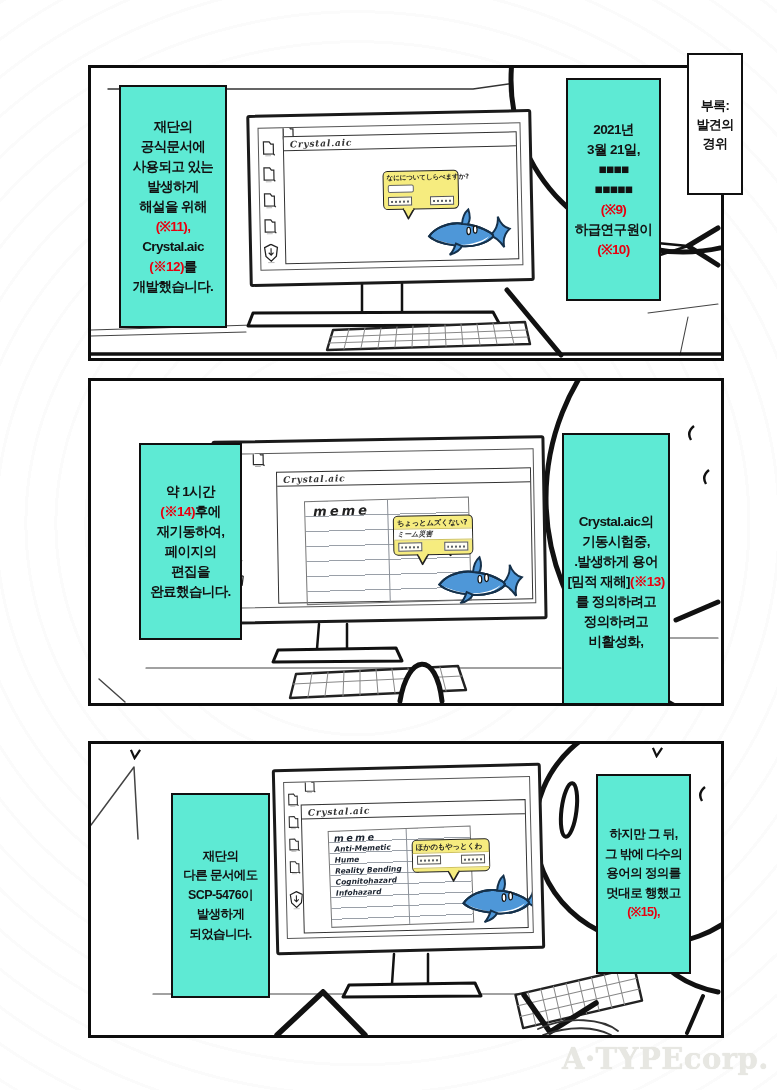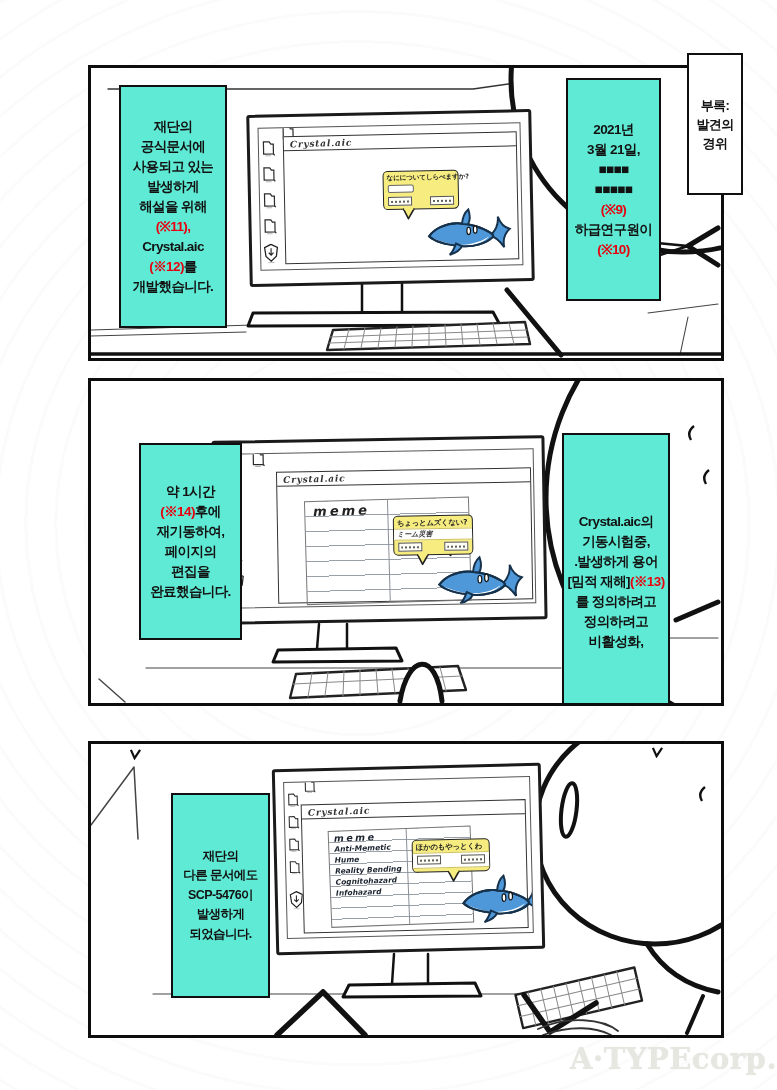--- a/index.html
+++ b/index.html
@@ -61,21 +61,21 @@
           background:repeating-linear-gradient(90deg,#5a5f66 0 2px,transparent 2px 4px);}
   .b-tail{position:absolute;width:14px;height:12px;bottom:-10.5px;}
 
   
   #appendix{position:absolute;left:687px;top:53px;width:56px;height:142px;box-sizing:border-box;
             border:2.5px solid #101010;background:#fff;z-index:30;display:flex;flex-direction:column;
             justify-content:center;align-items:center;text-align:center;}
   #appendix .cline{font-size:13px;line-height:19px;}
   #watermark{position:absolute;left:562px;top:1042px;width:215px;font-family:"DejaVu Serif",serif;
              font-weight:700;font-size:29px;letter-spacing:0.5px;color:#e7e7e2;z-index:2;
-             text-shadow:0 0 1px #dcdcd6;text-align:right;}
+             text-shadow:0 0 1px #dcdcd6;}
 </style>
 </head>
 <body>
 
 <svg width="0" height="0" style="position:absolute">
   <defs>
     <symbol id="sym-shark" viewBox="0 0 132 78">
       <path d="M101,42 C109,34 112,26 111,15 C115,26 121,32 129,34 C121,41 118,51 120,62 C113,52 107,46 100,45 Z" fill="var(--shark)" stroke="var(--sharkline)" stroke-width="3"></path>
       <path d="M5,43 C14,31 31,24 48,24 C68,24 89,32 100,40 C103,42 104,44 103,46 C93,56 73,61 54,59 C35,57 14,52 5,43 Z" fill="var(--shark)" stroke="var(--sharkline)" stroke-width="3"></path>
       <path d="M12,46 C27,53 45,58 59,57 C76,56 89,51 97,45 C91,54 72,60 54,58.5 C37,57 20,52 12,46 Z" fill="#fff"></path>
@@ -407,20 +407,29 @@
 
     <div class="cbox small" style="left:80px;top:49px;width:99px;height:205px;">
       <div>
           <div class="cline"><span>재단의</span></div>
           <div class="cline"><span>다른 문서에도</span></div>
           <div class="cline"><span>SCP-5476이</span></div>
           <div class="cline"><span>발생하게</span></div>
           <div class="cline"><span>되었습니다.</span></div>
         </div>
     </div>
+    <div class="cbox small" style="left:505px;top:30px;width:95px;height:200px;">
+      <div>
+          <div class="cline"><span>하지만 그 뒤,</span></div>
+          <div class="cline"><span>그 밖에 다수의</span></div>
+          <div class="cline"><span>용어의 정의를</span></div>
+          <div class="cline"><span>멋대로 행했고</span></div>
+          <div class="cline"><span class="red">(※15),</span></div>
+        </div>
+    </div>
   </div>
 
   <div id="appendix">
     <div>
         <div class="cline"><span>부록:</span></div>
         <div class="cline"><span>발견의</span></div>
         <div class="cline"><span>경위</span></div>
       </div>
   </div>
 

